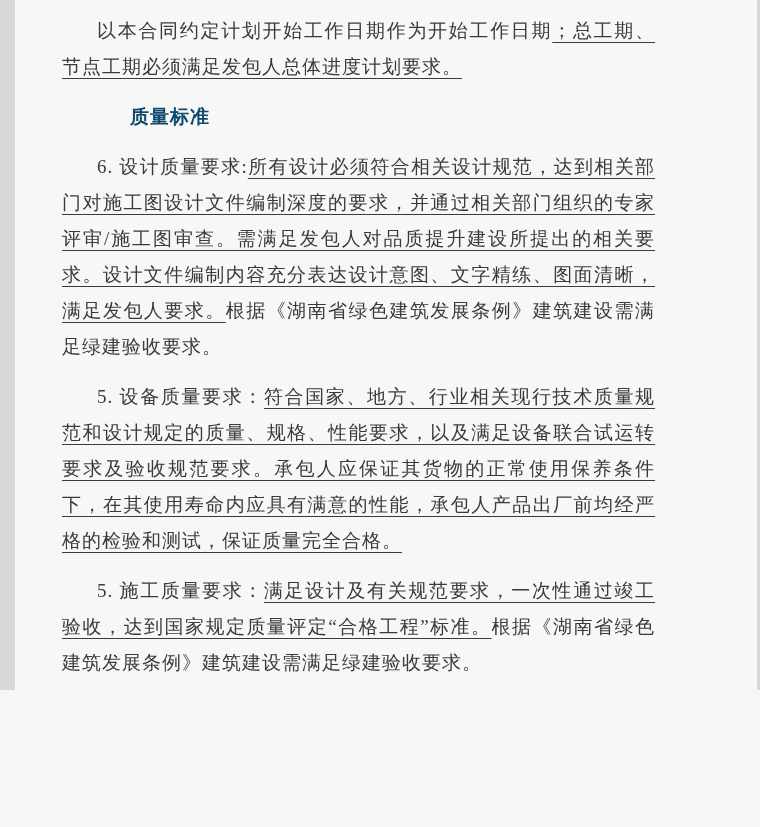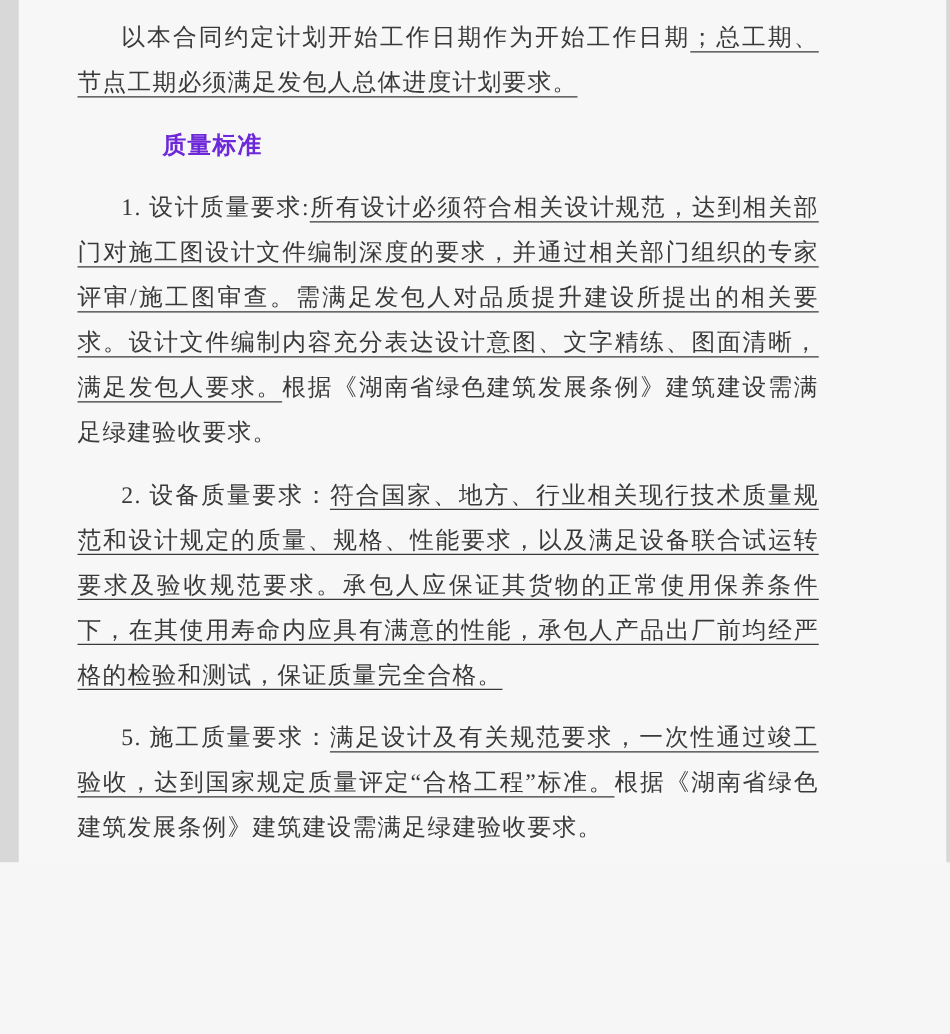--- a/index.html
+++ b/index.html
@@ -38,21 +38,21 @@
     letter-spacing: 1px;
   }
   .para:first-child { margin-top: 0; }
   .indent-normal { text-indent: 35px; }
   .indent-wide { text-indent: 60px; }
   .heading {
     font-family: "Liberation Sans", "DejaVu Sans", sans-serif;
     font-weight: bold;
     font-size: 19px;
     line-height: 36px;
-    color: #6d28d9;
+    color: #0c4a6e;
     margin-top: 14px;
     margin-left: 68px;
     letter-spacing: 1px;
   }
   u, .u {
     text-decoration: underline;
     text-underline-offset: 5px;
     text-decoration-thickness: 1px;
     text-decoration-color: #3a3a3a;
   }
@@ -63,22 +63,22 @@
 <div class="page">
   <div class="gutter-left"></div>
   <div class="gutter-right"></div>
 
   <div class="doc">
 
     <p class="para indent-normal"><span>以本合同约定计划开始工作日期作为开始工作日期</span><u>；总工期、节点工期必须满足发包人总体进度计划要求。</u></p>
 
     <div class="heading">质量标准</div>
 
-    <p class="para indent-normal"><span>1. 设计质量要求:</span><u>所有设计必须符合相关设计规范，达到相关部门对施工图设计文件编制深度的要求，并通过相关部门组织的专家评审/施工图审查。需满足发包人对品质提升建设所提出的相关要求。设计文件编制内容充分表达设计意图、文字精练、图面清晰，满足发包人要求。</u><span>根据《湖南省绿色建筑发展条例》建筑建设需满足绿建验收要求。</span></p>
+    <p class="para indent-normal"><span>6. 设计质量要求:</span><u>所有设计必须符合相关设计规范，达到相关部门对施工图设计文件编制深度的要求，并通过相关部门组织的专家评审/施工图审查。需满足发包人对品质提升建设所提出的相关要求。设计文件编制内容充分表达设计意图、文字精练、图面清晰，满足发包人要求。</u><span>根据《湖南省绿色建筑发展条例》建筑建设需满足绿建验收要求。</span></p>
 
-    <p class="para indent-normal"><span>2. 设备质量要求：</span><u>符合国家、地方、行业相关现行技术质量规范和设计规定的质量、规格、性能要求，以及满足设备联合试运转要求及验收规范要求。承包人应保证其货物的正常使用保养条件下，在其使用寿命内应具有满意的性能，承包人产品出厂前均经严格的检验和测试，保证质量完全合格。</u></p>
+    <p class="para indent-normal"><span>5. 设备质量要求：</span><u>符合国家、地方、行业相关现行技术质量规范和设计规定的质量、规格、性能要求，以及满足设备联合试运转要求及验收规范要求。承包人应保证其货物的正常使用保养条件下，在其使用寿命内应具有满意的性能，承包人产品出厂前均经严格的检验和测试，保证质量完全合格。</u></p>
 
     <p class="para indent-normal"><span>5. 施工质量要求：</span><u>满足设计及有关规范要求，一次性通过竣工验收，达到国家规定质量评定“合格工程”标准。</u><span>根据《湖南省绿色建筑发展条例》建筑建设需满足绿建验收要求。</span></p>
 
 
 
   </div>
 </div>
 
 </body></html>

